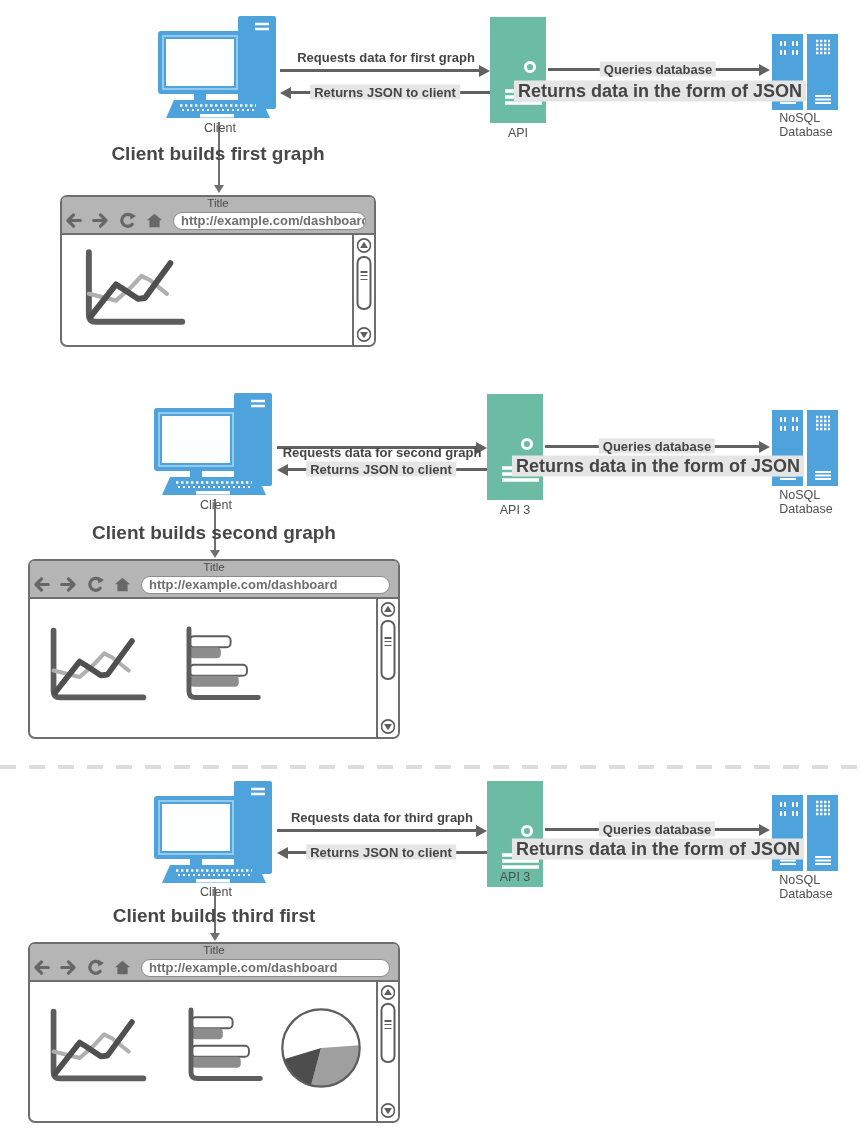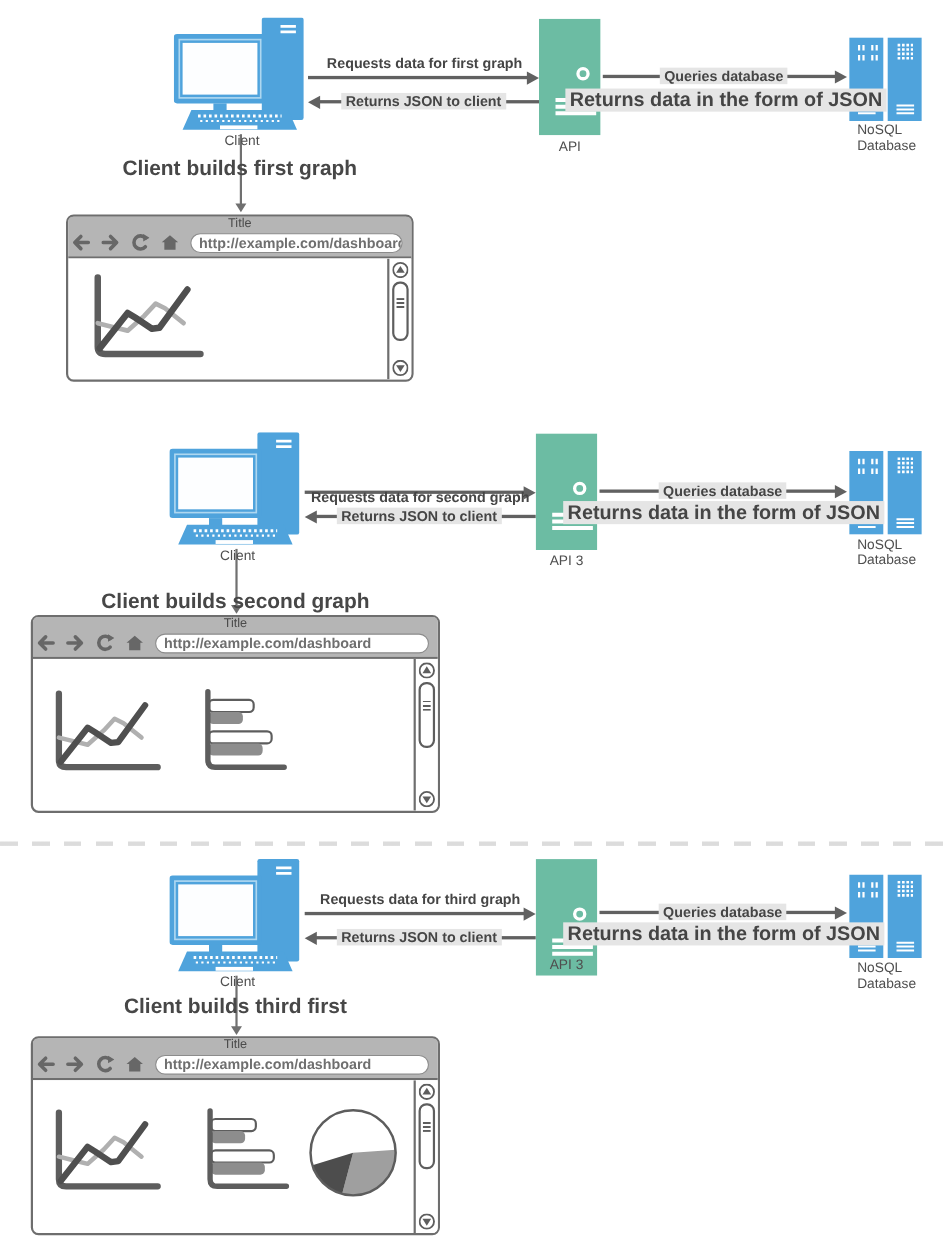--- a/index.html
+++ b/index.html
@@ -212,21 +212,21 @@
 
   <div class="ar hr" style="left:277px;top:446px;width:200px"></div>
   <div class="lbl" style="left:382px;top:452px">Requests data for second graph</div>
   <div class="ar hl" style="left:287px;top:468px;width:200px"></div>
   <div class="lbl bg" style="left:381px;top:469px">Returns JSON to client</div>
   <div class="ar hr" style="left:545px;top:445px;width:215px"></div>
   <div class="lbl bg" style="left:657px;top:446px">Queries database</div>
   <div class="ar hl" style="left:556px;top:465px;width:214px"></div>
   <div class="lbl bg small" style="left:658px;top:466px">Returns data in the form of JSON</div>
 
-  <div class="build" style="left:214px;top:548px">Client builds second graph</div>
+  <div class="build" style="left:214px;top:533px">Client builds second graph</div>
 
   <div class="browser" style="left:28px;top:559px;width:372px;height:180px">
     <div class="btb">
       <div class="btitle">Title</div>
       <div class="brow">
         <svg class="tbi">
             <use href="#ic-back"></use>
           </svg>
         <svg class="tbi">
             <use href="#ic-forward"></use>

